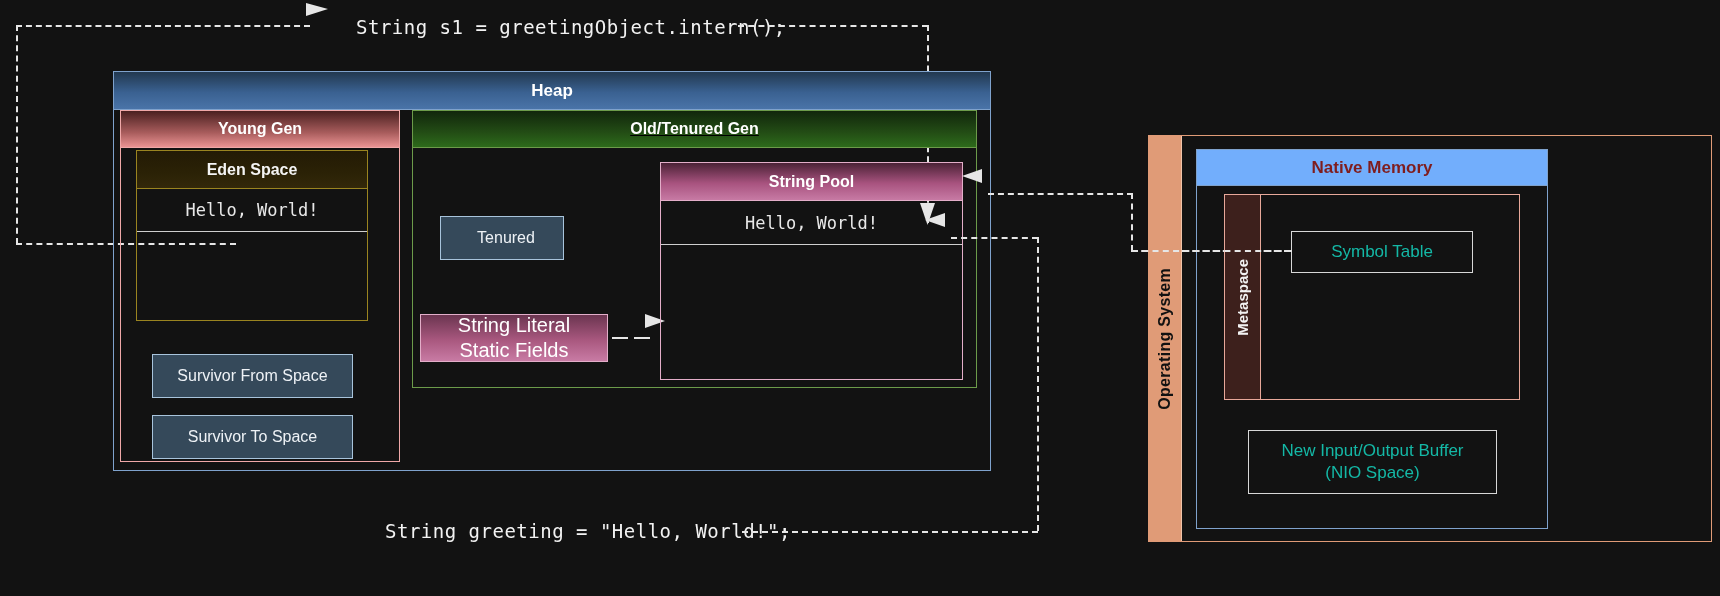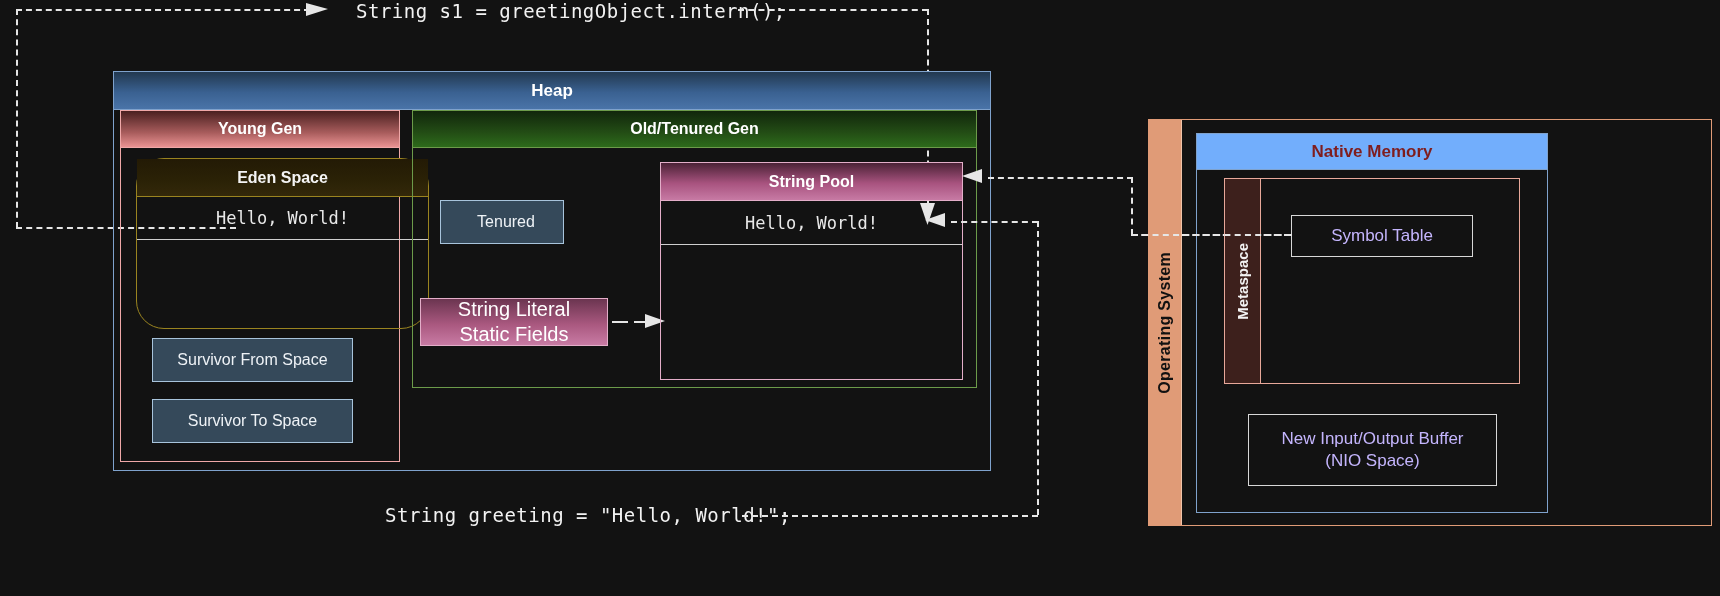--- a/index.html
+++ b/index.html
@@ -3,21 +3,21 @@
 <meta charset="utf-8">
 <style>
   html,body{margin:0;padding:0;background:#000;}
   body{
     font-family:"Liberation Sans", sans-serif;
     width:1720px;height:596px;
     position:relative;overflow:hidden;
     background:#121212;
   }
   #stage{position:absolute;left:0;top:0;width:1720px;height:596px;background:#121212;}
-  .abs{position:absolute;box-sizing:border-box;}
+  .abs{position:absolute;box-sizing:border-box;margin-top:16px;}
 
   
   .code{
     font-family:"DejaVu Sans Mono","Liberation Mono",monospace;
     color:#f2f2f2;font-size:19px;letter-spacing:0.5px;white-space:nowrap;
   }
 
   
   .panel{position:absolute;box-sizing:border-box;background:transparent;}
   .phdr{
@@ -36,21 +36,21 @@
 
   
   .young{border:1.5px solid #f0a8a8;}
   .young-hdr{
     height:37px;font-size:16px;
     background:linear-gradient(180deg,#4a2020 0%,#a85c5c 60%,#ea9393 100%);
     border-bottom:1px solid #f0a8a8;
   }
 
   
-  .old{border:1.5px solid #6c9b4a;}
+  .old{border:1.5px solid #6c9b4a;text-decoration:underline;}
   .old-hdr{
     height:37px;font-size:16px;
     background:linear-gradient(180deg,#11260c 0%,#234d15 60%,#2d6b1b 100%);
     border-bottom:1px solid #6c9b4a;
   }
 
   
   .eden{border:1.5px solid #9a8420;}
   .eden-hdr{
     height:38px;font-size:16px;
@@ -88,21 +88,21 @@
   }
   
   .pinkbox{
     border:1.5px solid #e3aec9;
     background:linear-gradient(180deg,#6b3550 0%,#a9587f 55%,#c87ba4 100%);
     color:#ffffff;display:flex;align-items:center;justify-content:center;
     text-align:center;font-size:20px;line-height:1.25;
   }
   
   .plainbox{
-    border:1.5px solid #d8d8d8;background:transparent;color:#c4b5fd;
+    border:1.5px solid #d8d8d8;background:transparent;color:#14b8a6;
     display:flex;align-items:center;justify-content:center;text-align:center;
     font-size:17px;line-height:1.3;
   }
 
   
   .osbar{
     background:#e09b77;color:#111;border:1px solid #f0c3a8;
     display:flex;align-items:center;justify-content:center;
   }
   .osbar span{
@@ -156,21 +156,21 @@
   </svg>
 
   <div class="panel heap" style="left:113px;top:71px;width:878px;height:400px;">
     <div class="phdr heap-hdr">Heap</div>
   </div>
 
   <div class="panel young" style="left:120px;top:110px;width:280px;height:352px;">
     <div class="phdr young-hdr">Young Gen</div>
   </div>
 
-  <div class="panel eden" style="left:136px;top:158px;width:293px;height:171px;border-radius:28px;">
+  <div class="panel eden" style="left:136px;top:150px;width:232px;height:171px;">
     <div class="phdr eden-hdr">Eden Space</div>
     <div class="eden-row">Hello, World!</div>
     <div class="eden-empty" style="height:87px;"></div>
   </div>
 
   <div class="abs slate" style="left:152px;top:399px;width:201px;height:44px;">Survivor To Space</div>
   <div class="abs slate" style="left:152px;top:338px;width:201px;height:44px;">Survivor From Space</div>
 
   <div class="panel old" style="left:412px;top:110px;width:565px;height:278px;">
     <div class="phdr old-hdr">Old/Tenured Gen</div>
@@ -220,18 +220,18 @@
   <div class="abs meta" style="left:1224px;top:178px;width:296px;height:206px;">
     <div class="meta-bar" style="width:36px;">
       <span>Metaspace</span>
     </div>
   </div>
 
   <div class="abs plainbox" style="left:1291px;top:215px;width:182px;height:42px;">Symbol Table</div>
 
   <div class="abs dash-h" style="left:1132px;top:234px;width:160px;"></div>
 
-  <div class="abs plainbox" style="left:1248px;top:414px;width:249px;height:72px;flex-direction:column;">
+  <div class="abs plainbox" style="left:1248px;top:414px;width:249px;height:64px;flex-direction:column;">
     <div>New Input/Output Buffer</div>
     <div>(NIO Space)</div>
   </div>
 
 </div>
 
 </body></html>

